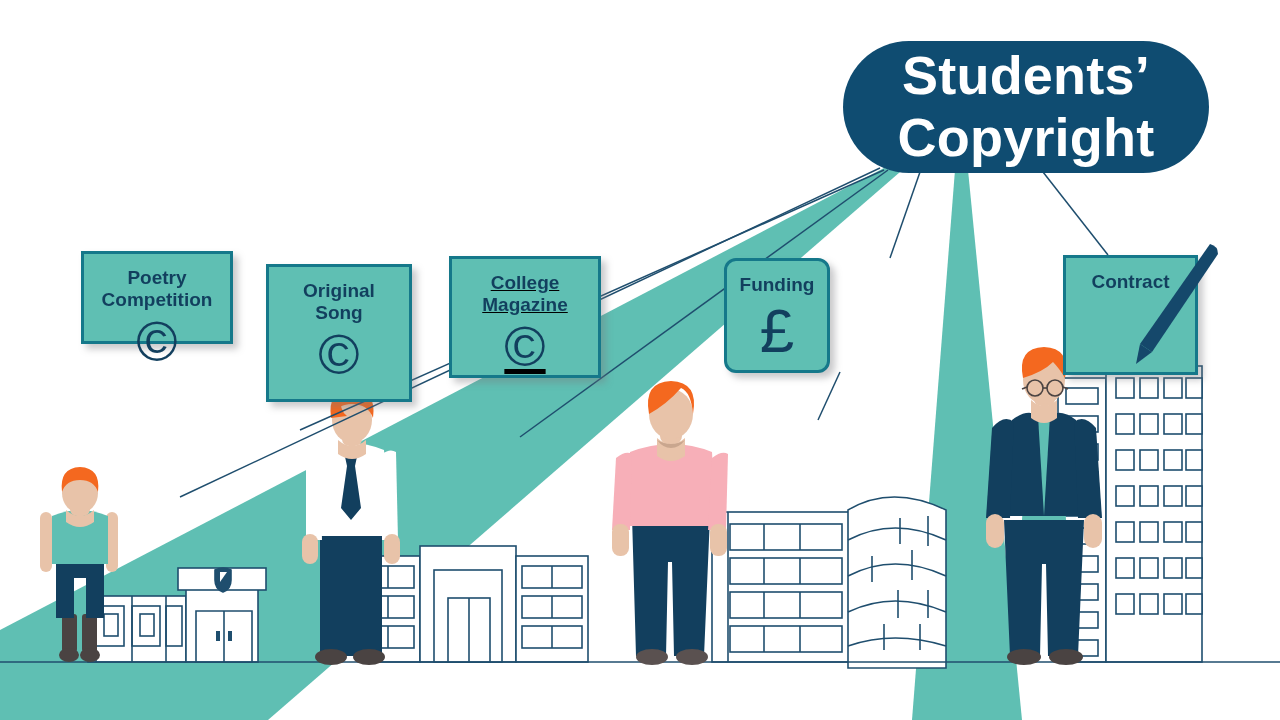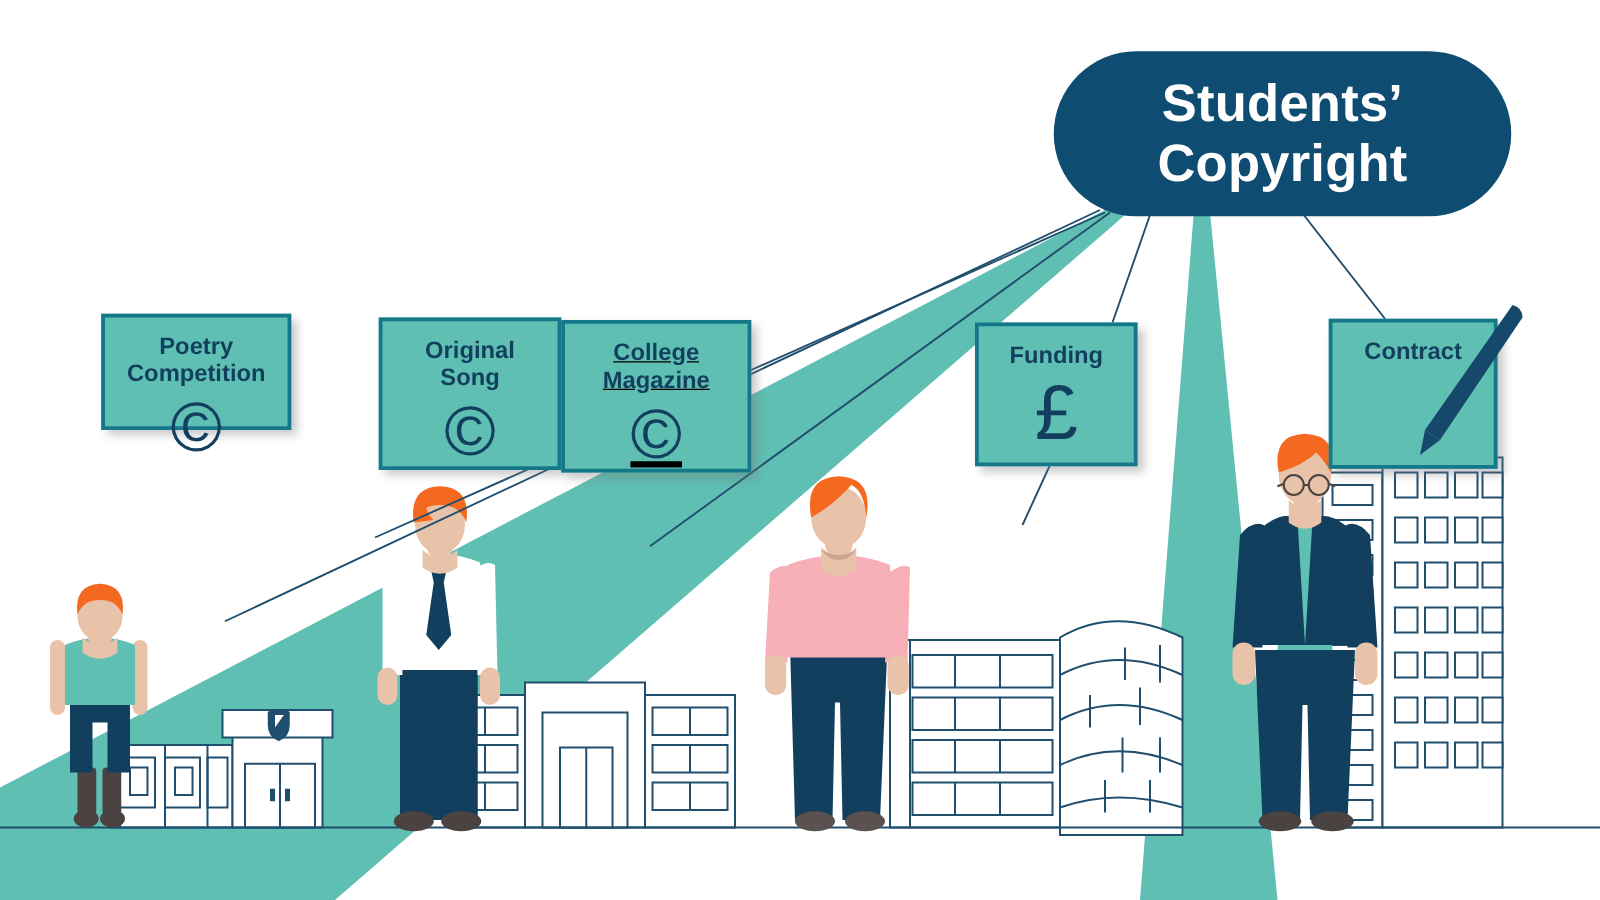--- a/index.html
+++ b/index.html
@@ -27,21 +27,21 @@
     height: 132px;
     border-radius: 66px;
     background: #0F4C71;
     display: flex;
     align-items: center;
     justify-content: center;
     z-index: 40;
   }
   .title-pill .title-text {
     color: #ffffff;
-    font-size: 42px;
+    font-size: 54px;
     font-weight: bold;
     line-height: 1.14;
     text-align: center;
     letter-spacing: 0.2px;
     white-space: pre-line;
   }
 
   
   .card {
     position: absolute;
@@ -332,33 +332,33 @@
       </g>
     </g>
   </svg>
 
   <div class="card" style="left:81px; top:251px; width:152px; height:93px;">
     <div class="card-label">Poetry
 Competition</div>
     <div class="card-glyph glyph-c">©</div>
   </div>
 
-  <div class="card" style="left:266px; top:254px; width:146px; height:122px;margin-left:37px;">
+  <div class="card" style="left:266px; top:264px; width:146px; height:138px;">
     <div class="card-label">Original
 Song</div>
     <div class="card-glyph glyph-c">©</div>
   </div>
 
   <div class="card" style="left:449px; top:256px; width:152px; height:122px;text-decoration:underline;">
     <div class="card-label">College
 Magazine</div>
     <div class="card-glyph glyph-c">©</div>
   </div>
 
-  <div class="card" style="left:780px; top:258px; width:130px; height:115px;">
+  <div class="card" style="left:724px; top:258px; width:106px; height:115px;border-radius:12px;">
     <div class="card-label">Funding</div>
     <div class="card-glyph glyph-pound">£</div>
   </div>
 
   <div class="card" style="left:1063px; top:255px; width:135px; height:120px;">
     <div class="card-label">Contract</div>
   </div>
 
   <svg class="card-pen" style="left:1100px; top:238px; width:130px; height:140px;" viewBox="0 0 130 140">
     <g fill="#15486B">

